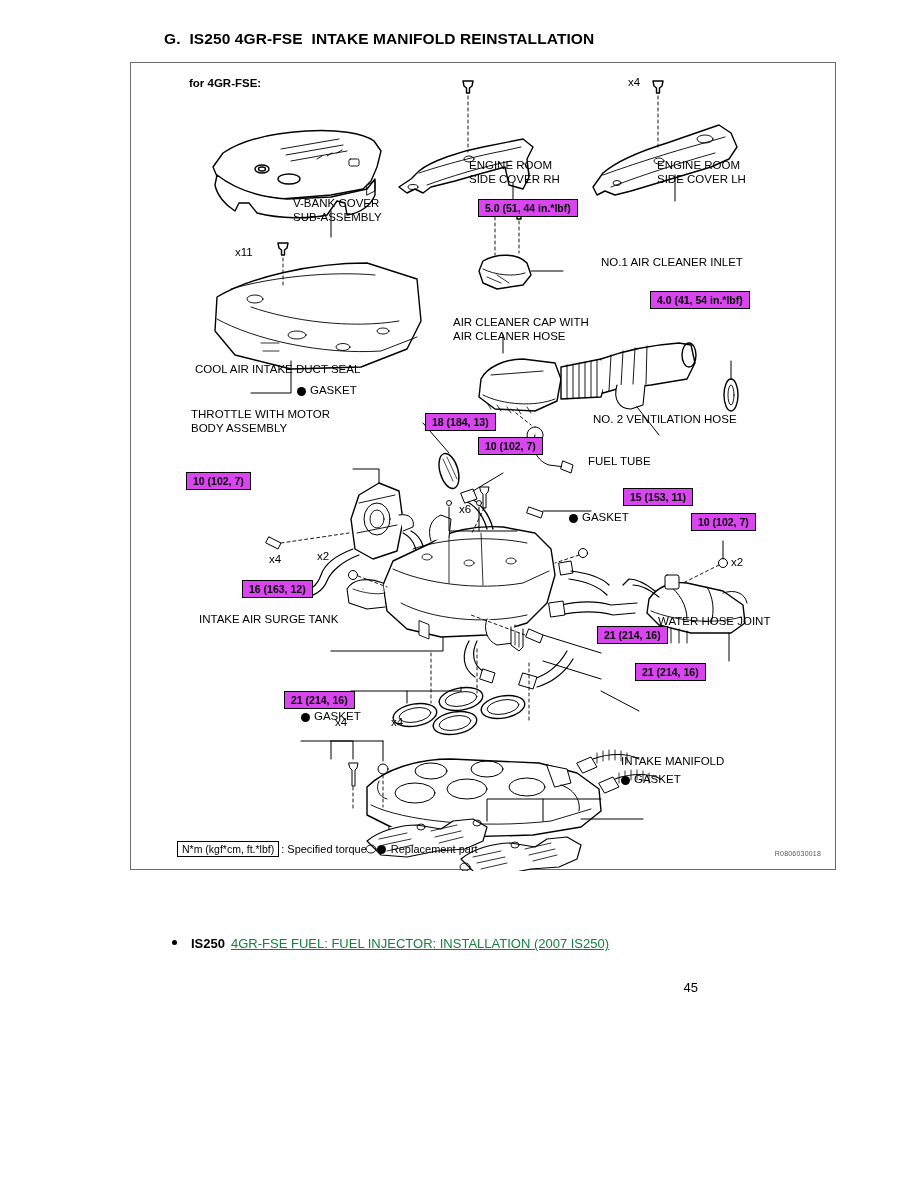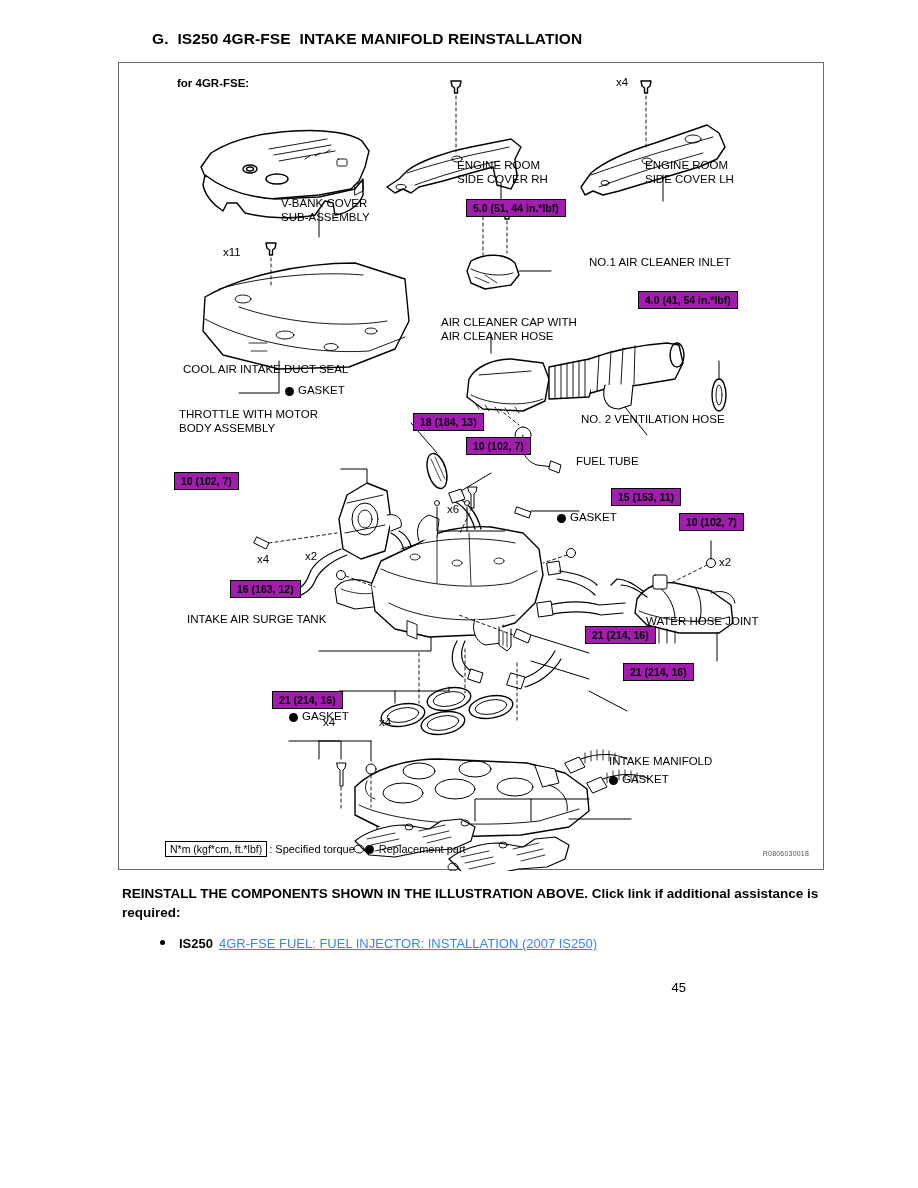--- a/index.html
+++ b/index.html
@@ -11,21 +11,21 @@
     width: 918px;
     height: 1188px;
     position: relative;
     font-family: "Liberation Sans", sans-serif;
     color: #000000;
     overflow: hidden;
   }
 
   .page {
     position: absolute;
-    left: 0; top: 0;
+    left: 12px; top: 0;
     width: 782px;
     height: 1188px;
   }
 
   
   .doc-heading {
     position: absolute;
     left: 152px;
     top: 30px;
     font-size: 15.5px;
@@ -59,21 +59,21 @@
     font-size: 11.5px;
     line-height: 13.5px;
     white-space: pre;
     color: #000;
   }
   .lbl.bold { font-weight: bold; }
 
   .torque {
     position: absolute;
     border: 1.6px solid #000;
-    background: #a21caf;
+    background: #d946ef;
     font-size: 10.5px;
     font-weight: bold;
     padding: 2px 6px 2px 6px;
     white-space: pre;
     line-height: 12px;
   }
 
   .qty {
     position: absolute;
     font-size: 11.5px;
@@ -168,21 +168,21 @@
     background: #000;
     margin-right: 14px;
     position: relative;
     top: -3px;
   }
   .bullet-row .model {
     font-weight: bold;
     margin-right: 6px;
   }
   .bullet-row .link {
-    color: #3b82f6;
+    color: #15803d;
     text-decoration: underline;
     font-weight: normal;
   }
 
   .page-number {
     position: absolute;
     right: 96px;
     top: 980px;
     font-size: 13px;
   }
@@ -555,21 +555,20 @@
         <span class="box">N*m (kgf*cm, ft.*lbf)</span>
         <span>: Specified torque</span>
         <span class="bullet"></span>
         <span>Replacement part</span>
       </div>
 
       <div class="refcode">R0806030018</div>
     </div>
   </div>
 
-  <div class="body-text">REINSTALL THE COMPONENTS SHOWN IN THE ILLUSTRATION ABOVE. Click link if additional assistance is required:</div>
 
   <div class="bullet-row">
     <span class="dot"></span>
     <span class="model">IS250</span>
     <a class="link" href="#">4GR-FSE FUEL: FUEL INJECTOR: INSTALLATION (2007 IS250)</a>
   </div>
 
   <div class="page-number">45</div>
 </div>
 

